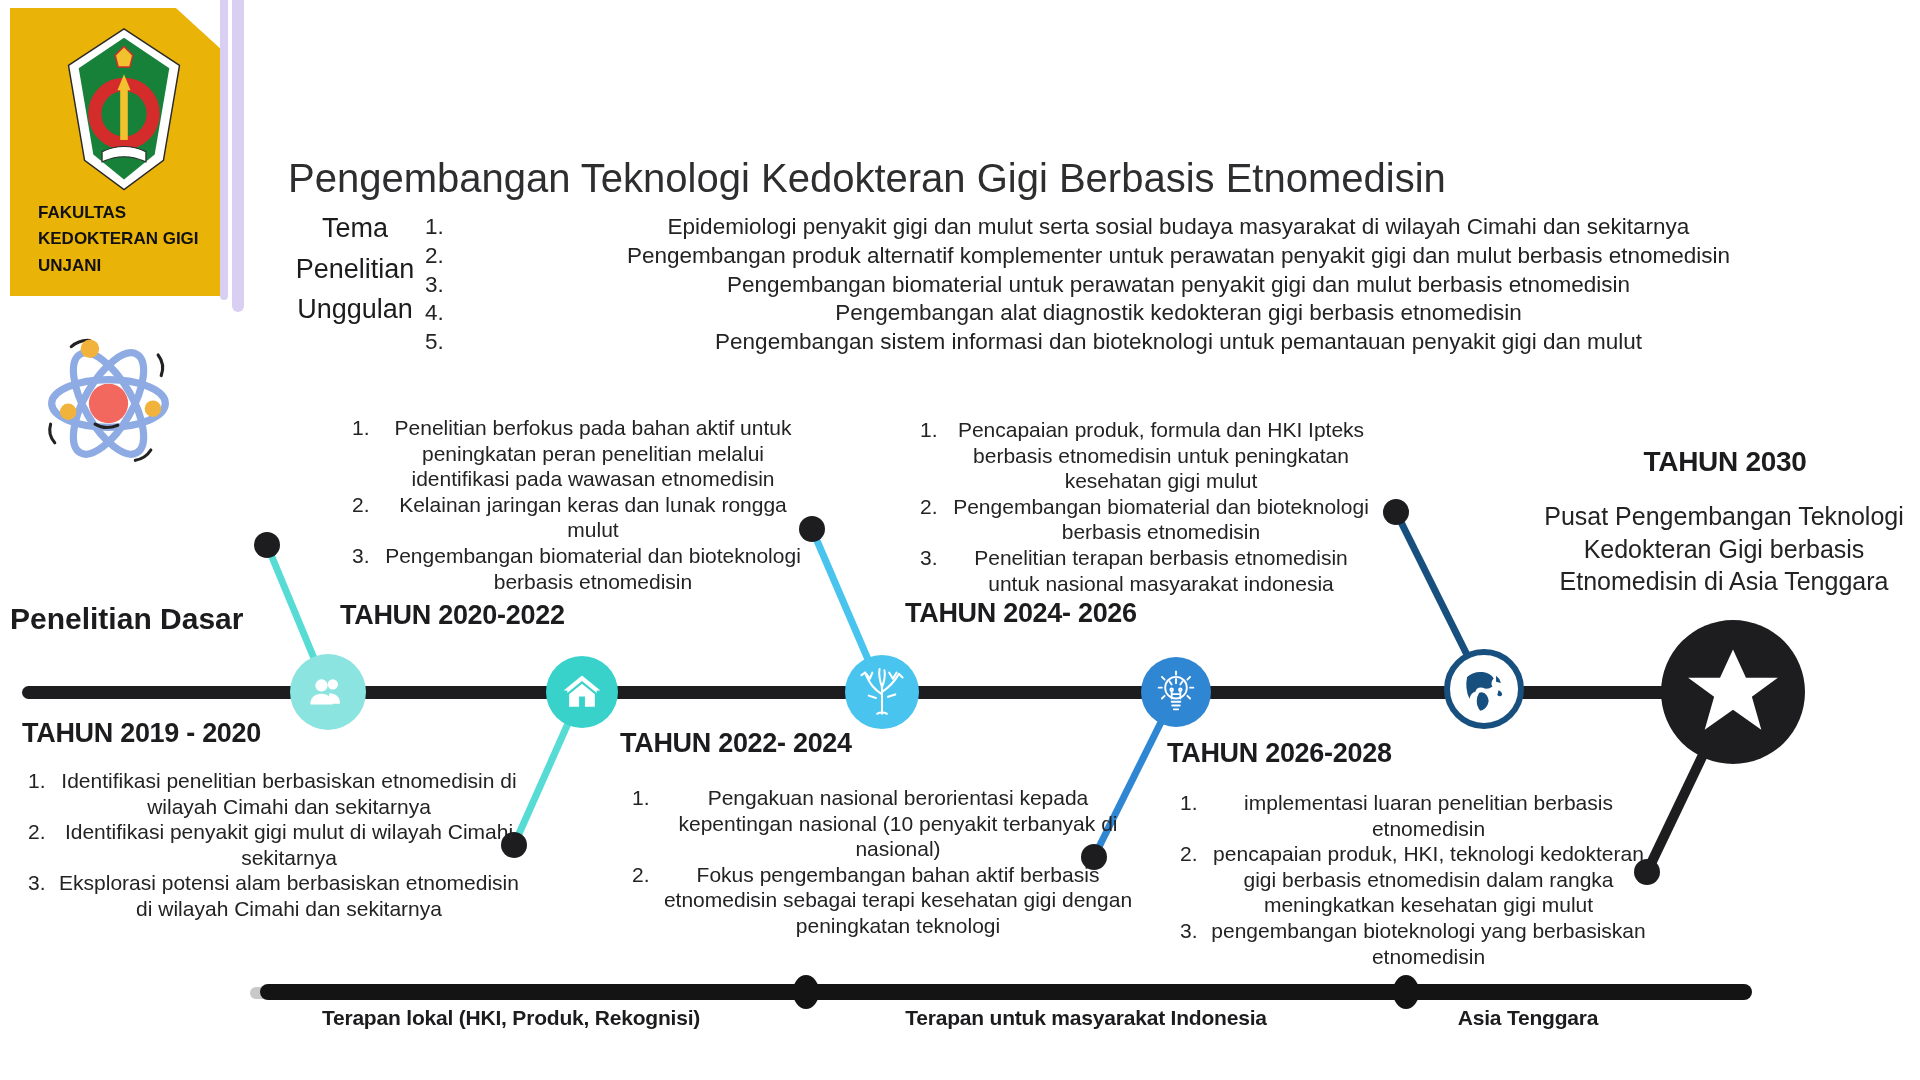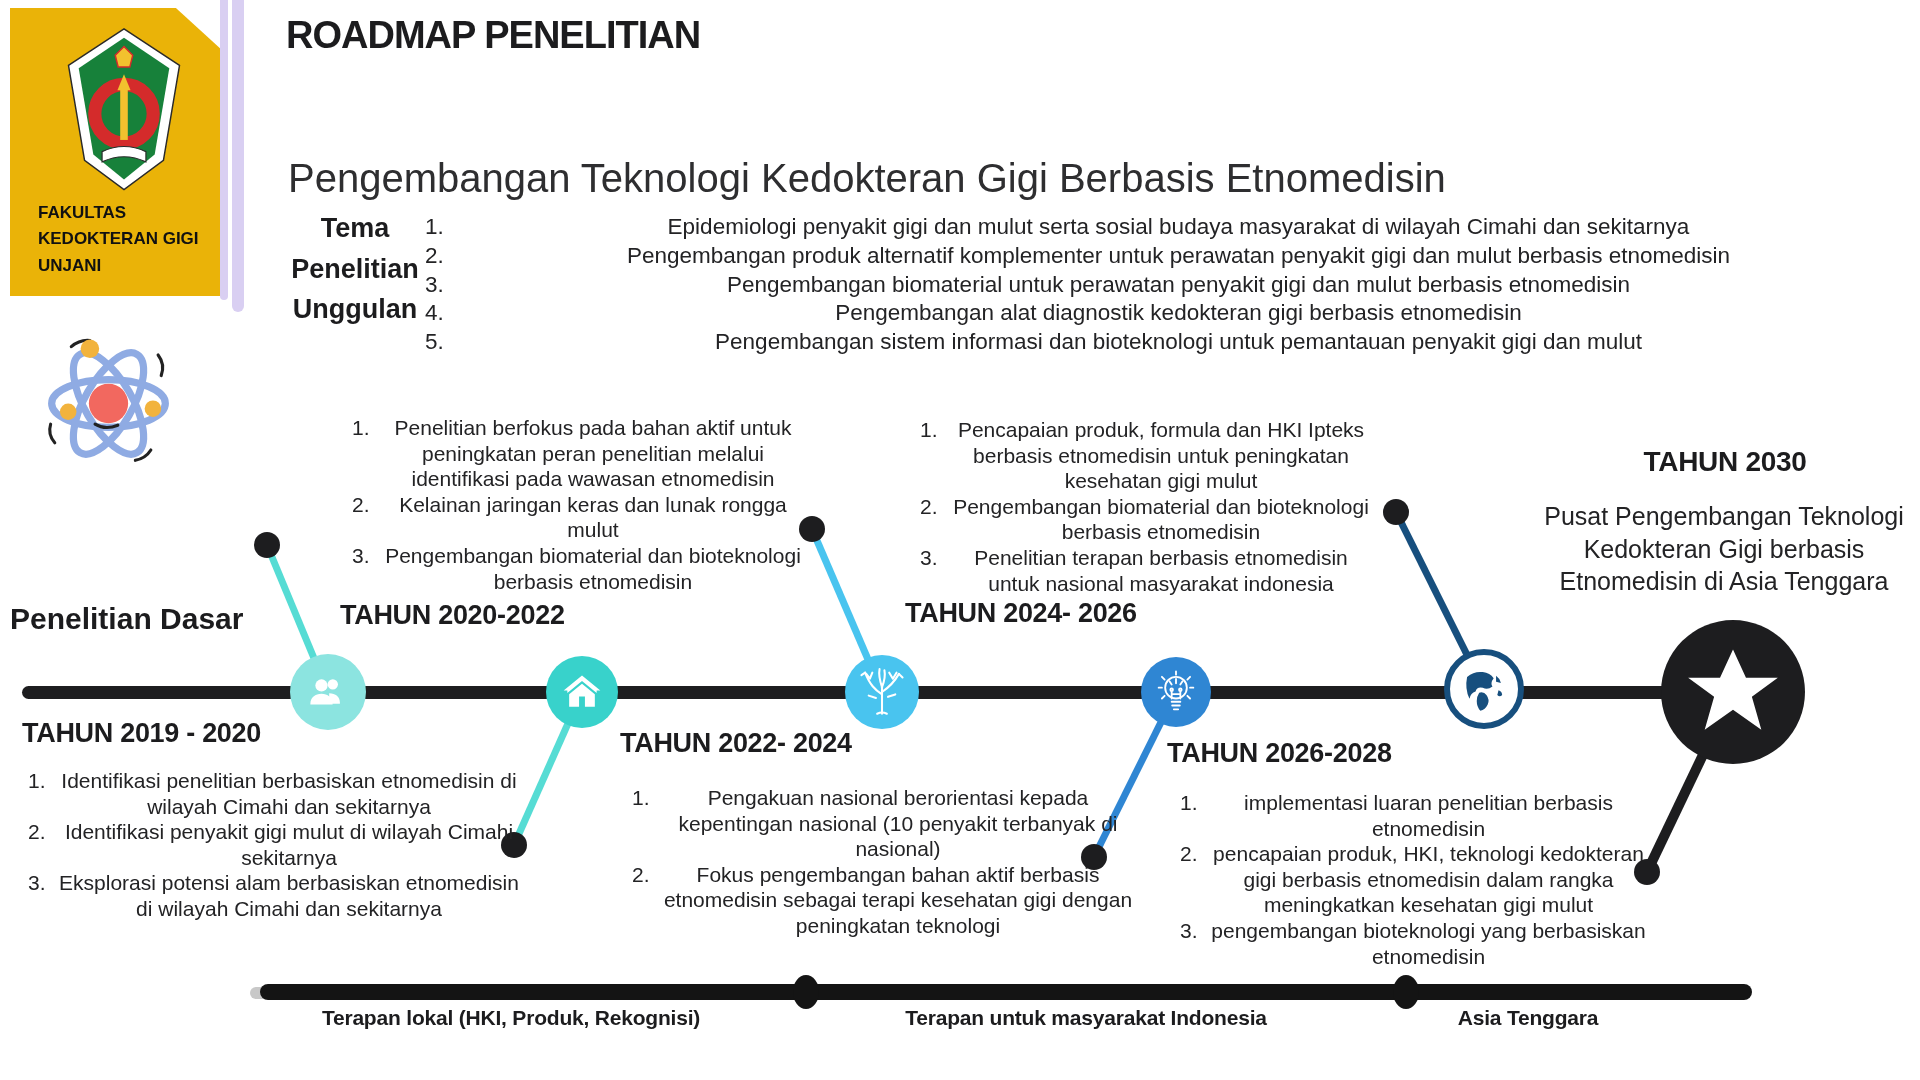--- a/index.html
+++ b/index.html
@@ -13,21 +13,21 @@
     clip-path:polygon(0 0,79% 0,100% 14%,100% 100%,0 100%);
   }
   .side-stripe-a{position:absolute;left:220px;top:0;width:8px;height:300px;background:#d9cff2;border-radius:0 0 6px 6px;}
   .side-stripe-b{position:absolute;left:232px;top:0;width:12px;height:312px;background:#d9cff2;border-radius:0 0 8px 8px;}
   .logo-wrap{position:absolute;left:38px;top:18px;width:152px;height:168px;}
   .faculty-label{position:absolute;left:28px;top:192px;font-size:17px;font-weight:bold;line-height:1.55;color:#111;}
   
   .main-title{position:absolute;left:286px;top:16px;font-size:38px;font-weight:800;line-height:1.05;letter-spacing:-1px;color:#1c1c1e;}
   .subtitle{position:absolute;left:288px;top:156px;font-size:40px;font-weight:400;color:#2e2e30;}
   
-  .tema-label{position:absolute;left:282px;top:208px;width:146px;text-align:center;font-size:27px;font-weight:700;line-height:1.5;color:#1c1c1e;}
+  .tema-label{position:absolute;left:282px;top:208px;width:146px;text-align:center;font-size:27px;font-weight:400;line-height:1.5;color:#1c1c1e;}
   .tema-list{position:absolute;left:425px;top:213px;width:1480px;font-size:22.5px;line-height:1.28;color:#232325;}
   
   ol.items{list-style:none;margin:0;padding:0;counter-reset:n;text-align:center;}
   ol.items li{counter-increment:n;position:relative;padding-left:27px;}
   ol.items li::before{content:counter(n) ".";position:absolute;left:0;}
   .m-list{position:absolute;font-size:21px;line-height:1.22;color:#232325;}
   .list-2020{left:352px;top:415px;width:455px;}
   .list-2024{left:920px;top:417px;width:455px;}
   .list-2019{left:28px;top:768px;width:495px;}
   .list-2022{left:632px;top:785px;width:505px;}
@@ -83,21 +83,20 @@
     <div class="faculty-label">
       <div>FAKULTAS</div>
       <div>KEDOKTERAN GIGI</div>
       <div>UNJANI</div>
     </div>
   </div>
   <div class="side-stripe-a"></div>
   <div class="side-stripe-b"></div>
 
   <div class="main-title">
-    <div>ROADMAP PENELITIAN</div>
   </div>
   <div class="subtitle">Pengembangan Teknologi Kedokteran Gigi Berbasis Etnomedisin</div>
 
   <div class="tema-label">
     <div>Tema</div>
     <div>Penelitian</div>
     <div>Unggulan</div>
   </div>
   <ol class="items tema-list">
     <li>Epidemiologi penyakit gigi dan mulut serta sosial budaya masyarakat di wilayah Cimahi dan sekitarnya</li>

